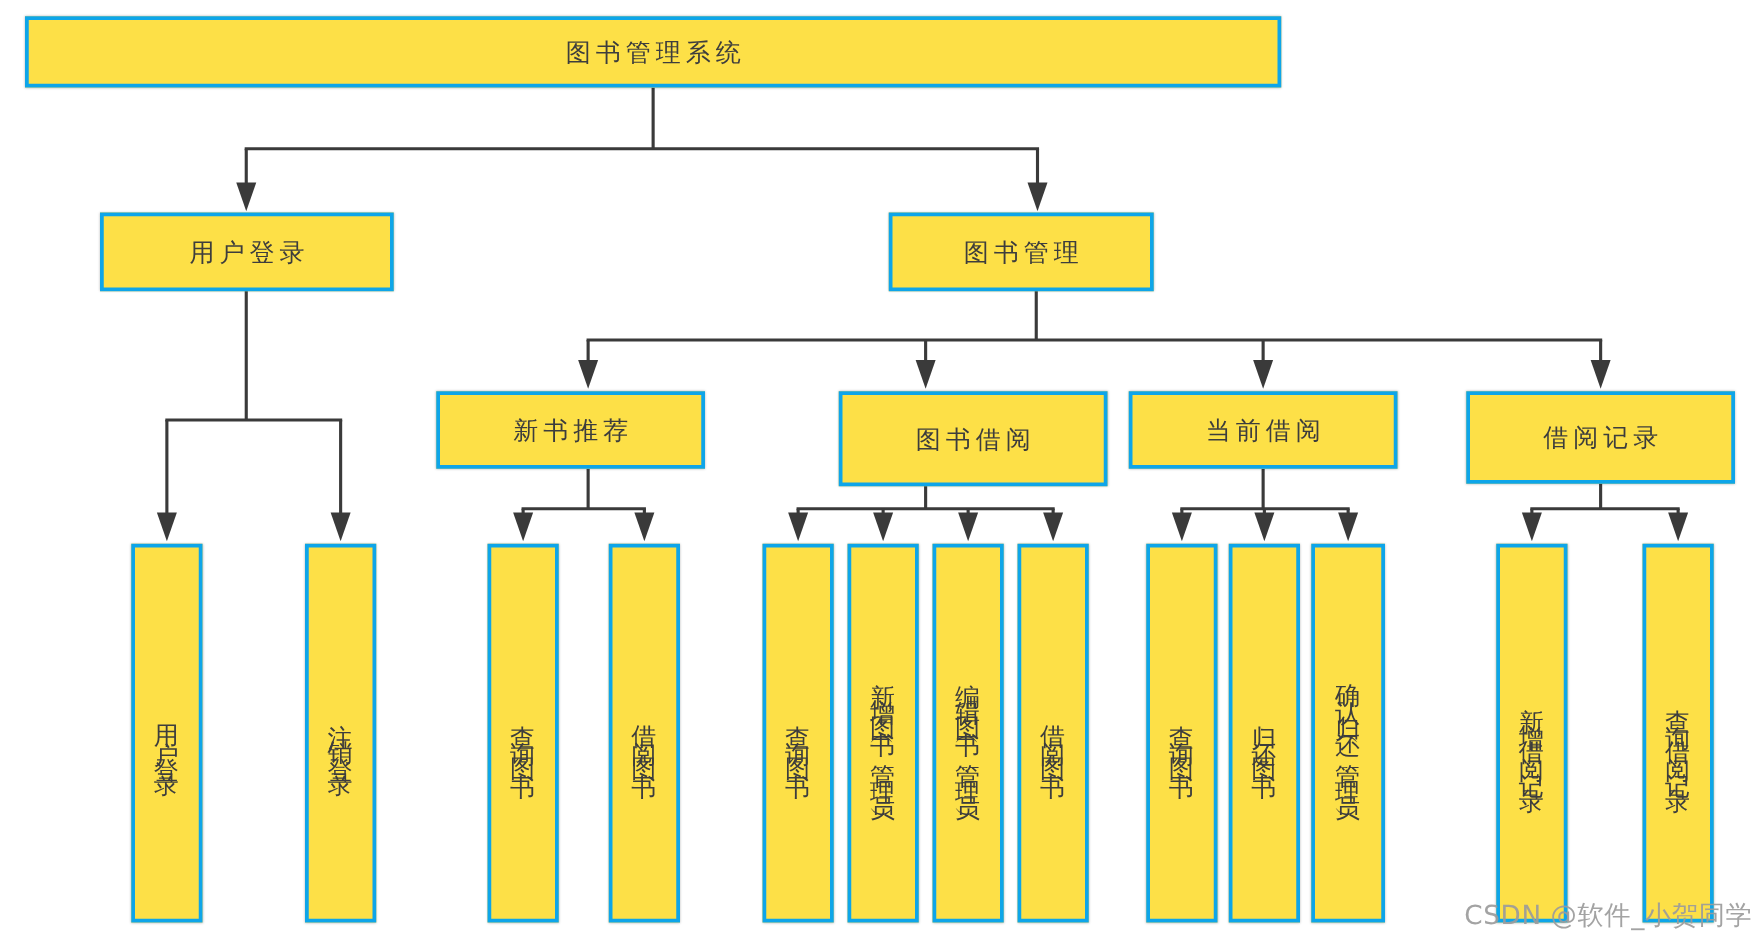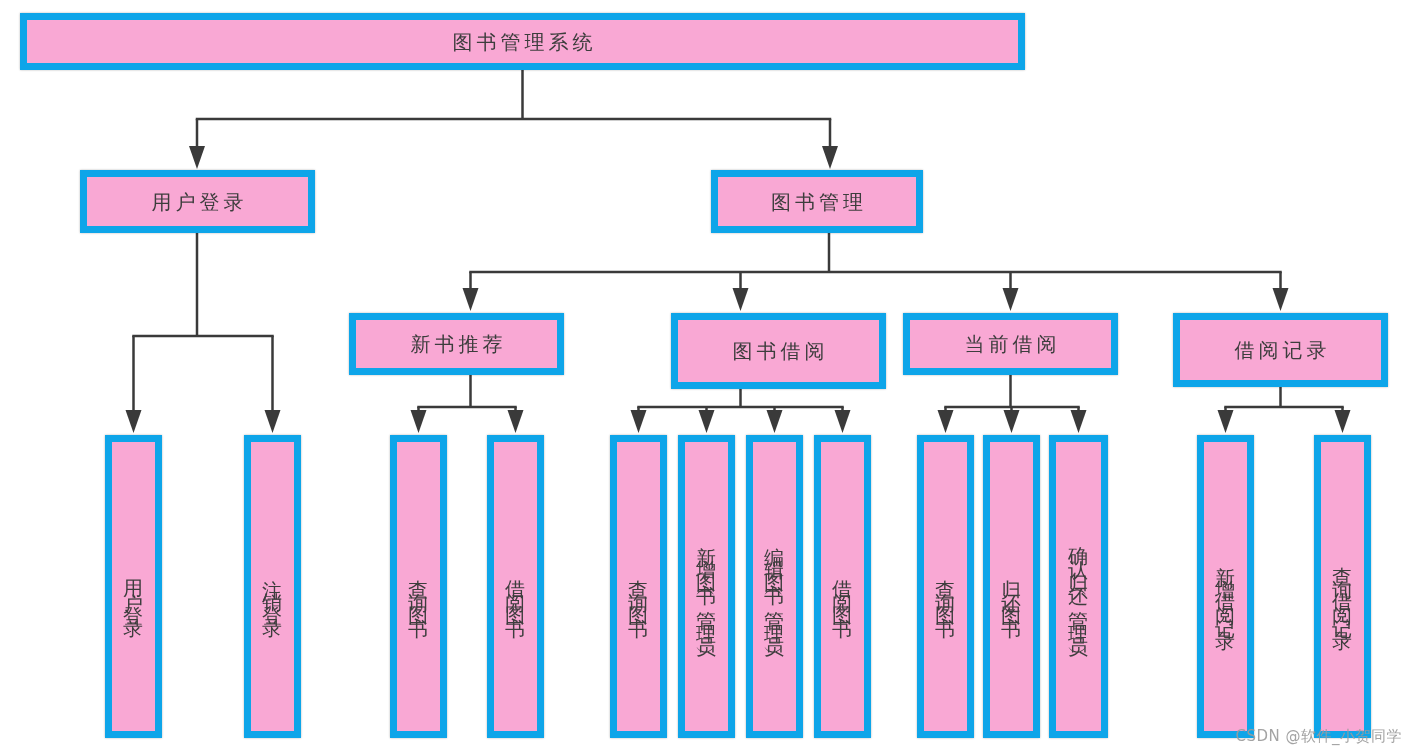--- a/index.html
+++ b/index.html
@@ -1,27 +1,27 @@
 <!DOCTYPE html>
 <html><head>
 <meta charset="utf-8">
 <style>
   html,body{margin:0;padding:0;background:#ffffff;}
   body{width:1405px;height:747px;position:relative;overflow:hidden;
        font-family:"DejaVu Sans","Liberation Sans",sans-serif;}
   .stage{position:absolute;left:0;top:0;width:1405px;height:747px;background:#ffffff;}
   svg.connectors{position:absolute;left:0;top:0;z-index:1;}
-  .box{position:absolute;box-sizing:border-box;background:#f9a8d4;
-       border:7px solid #0ea5e9;display:flex;align-items:center;justify-content:center;
+  .box{position:absolute;box-sizing:border-box;background:#fde047;
+       border:3px solid #0ea5e9;display:flex;align-items:center;justify-content:center;
        color:#3d3d3d;font-size:20px;letter-spacing:4px;line-height:1;
        box-shadow:0 0 2px rgba(0,0,0,.28);z-index:2;}
   .box .lbl{padding-left:4px;white-space:nowrap;}
   .box.v{writing-mode:vertical-rl;text-orientation:mixed;letter-spacing:13px;}
   .box.v .lbl{padding-left:0;padding-top:6px;white-space:normal;}
-  .watermark{position:absolute;right:3px;bottom:1px;font-size:15px;color:rgba(155,155,155,.92);
+  .watermark{position:absolute;right:3px;bottom:1px;font-size:21px;color:rgba(155,155,155,.92);
              z-index:5;letter-spacing:.5px;z-index:6;}
 </style>
 </head>
 <body>
 
 <div class="stage">
 
   <svg class="connectors" width="1405" height="747" viewBox="0 0 1405 747">
     <g stroke="#3a3a3a" stroke-width="2.5" fill="none">
 

